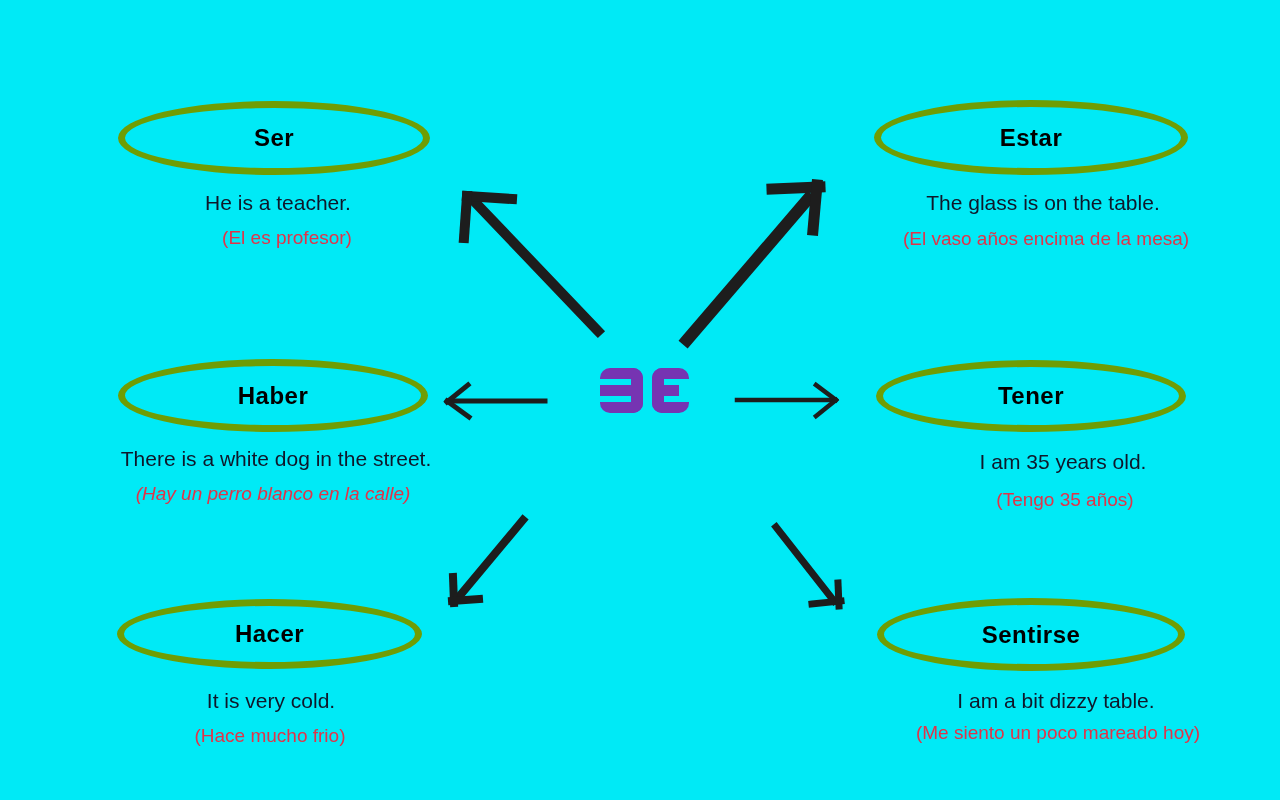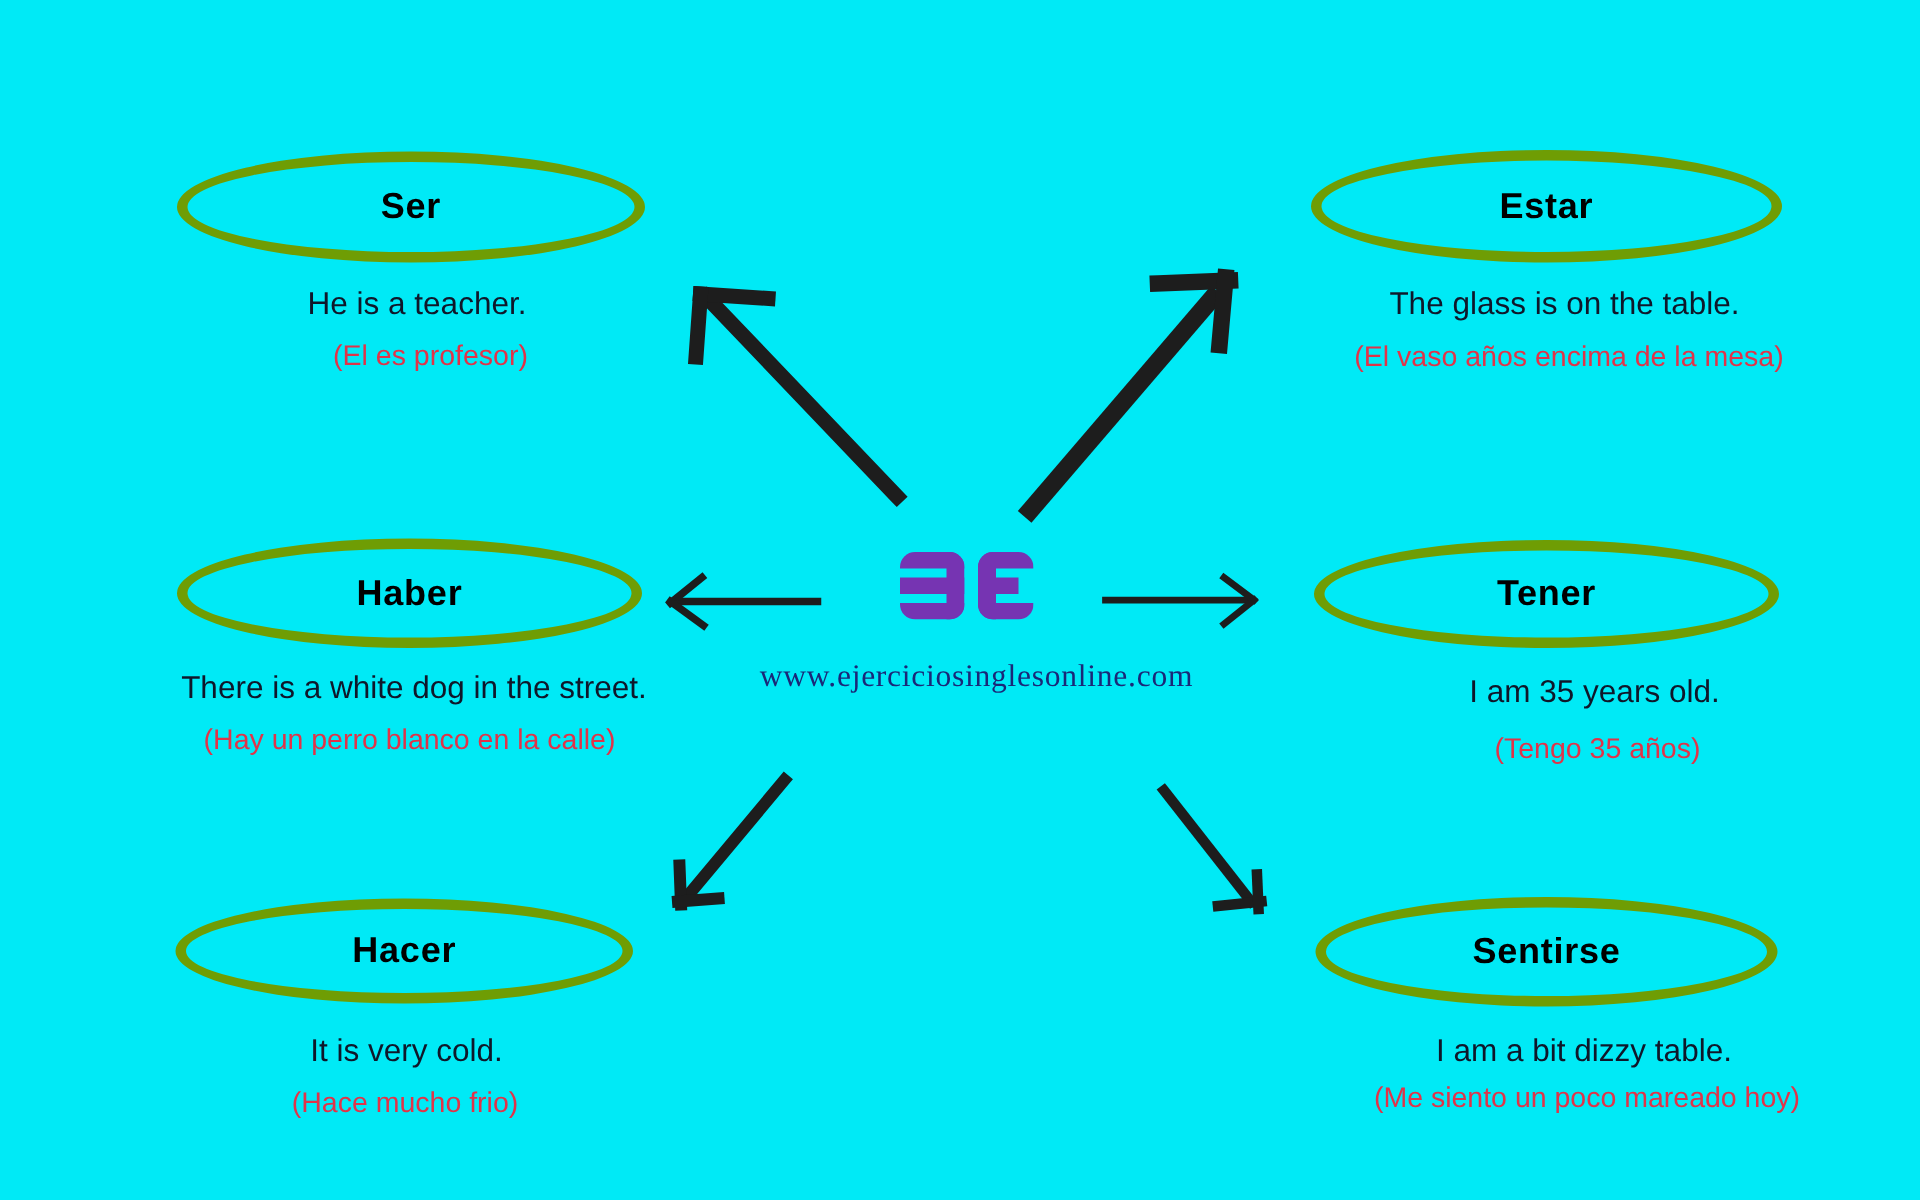--- a/index.html
+++ b/index.html
@@ -99,21 +99,21 @@
     </div>
     <div class="en" style="left:823px; top:191px;">The glass is on the table.</div>
     <div class="es" style="left:826px; top:228px;">(El vaso años encima de la mesa)</div>
   </div>
 
   <div>
     <div class="ellipse" style="left:118px; top:359px; width:310px; height:73px;">
       <span class="verb">Haber</span>
     </div>
     <div class="en" style="left:56px; top:447px;">There is a white dog in the street.</div>
-    <div class="es" style="left:53px; top:483px;">(Hay un perro blanco en la calle)</div>
+    <div class="es" style="left:53px; top:483px;font-style:italic;">(Hay un perro blanco en la calle)</div>
   </div>
 
   <div>
     <div class="ellipse" style="left:876px; top:360px; width:310px; height:72px;">
       <span class="verb">Tener</span>
     </div>
     <div class="en" style="left:843px; top:450px;">I am 35 years old.</div>
     <div class="es" style="left:845px; top:489px;">(Tengo 35 años)</div>
   </div>
 
@@ -142,15 +142,14 @@
       <div class="bar spine-right"></div>
     </div>
     <div class="glyph glyph-e">
       <div class="bar bar-top"></div>
       <div class="bar bar-mid bar-mid-e"></div>
       <div class="bar bar-bot"></div>
       <div class="bar spine-left"></div>
     </div>
   </div>
 
-  <div class="website">www.ejerciciosinglesonline.com</div>
 
 </div>
 
 </body></html>

